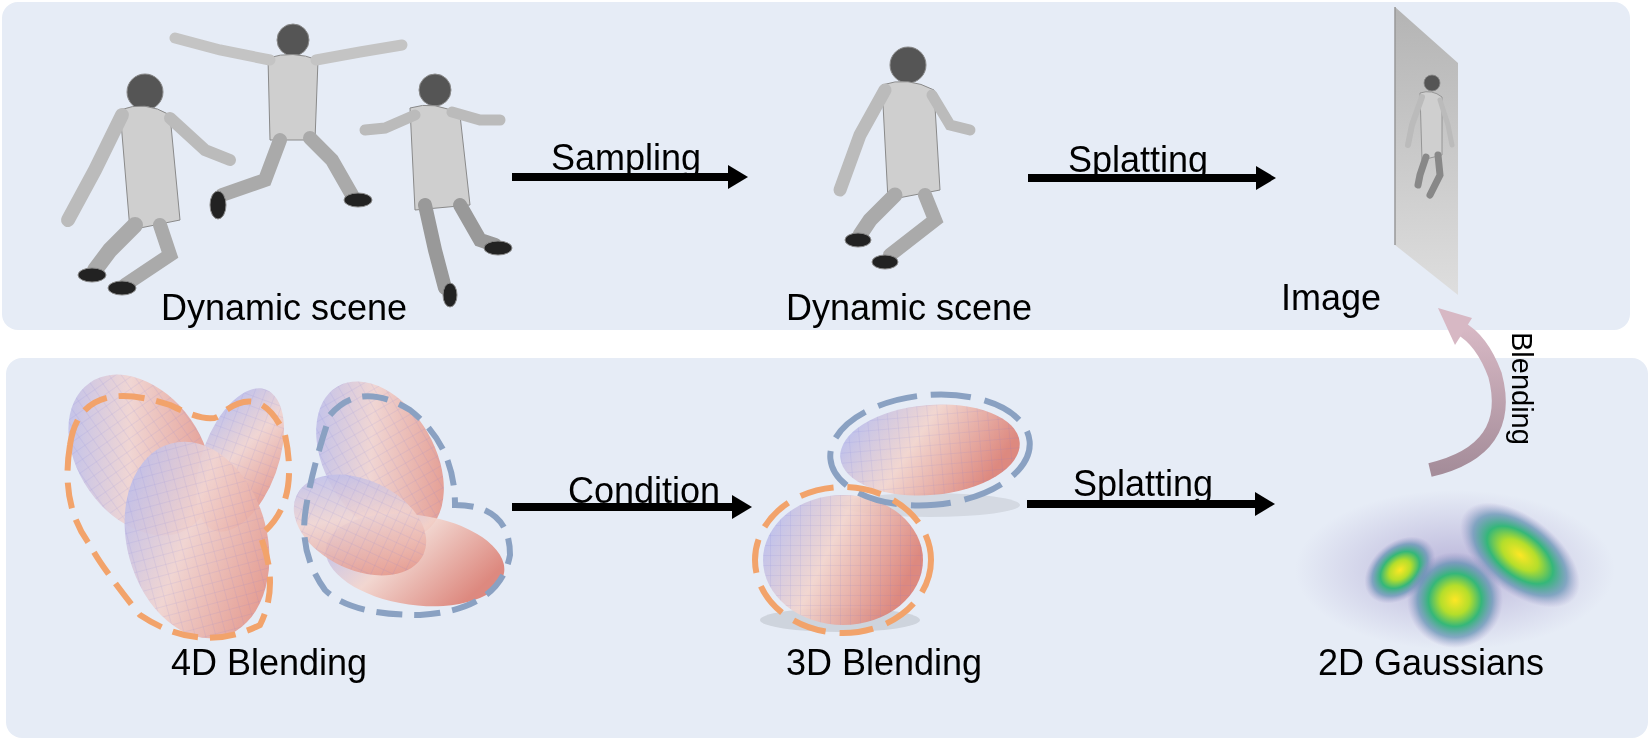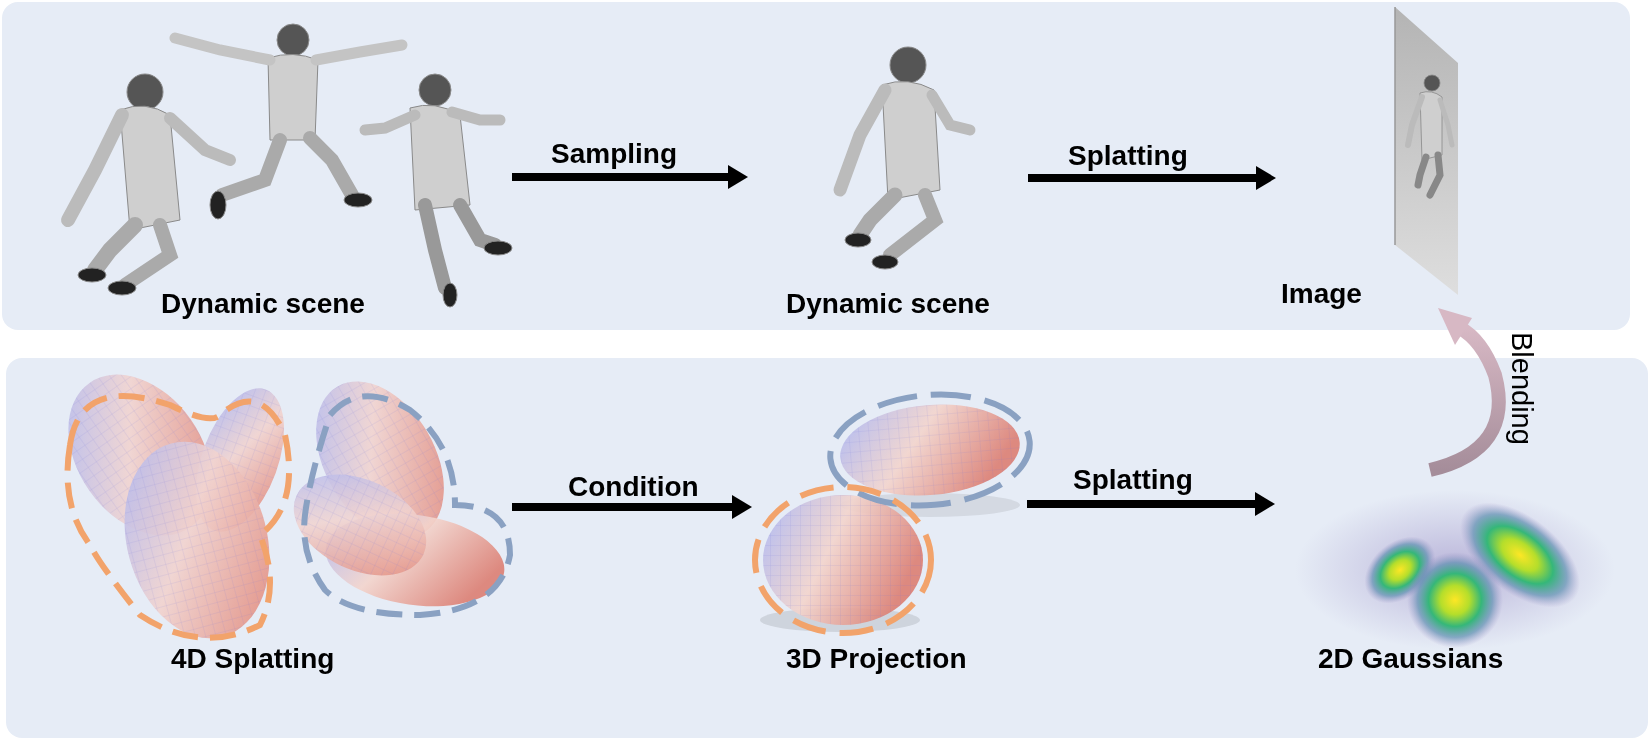--- a/index.html
+++ b/index.html
@@ -1,21 +1,21 @@
 <!DOCTYPE html>
 <html><head>
 <meta charset="utf-8">
 <style>
   html, body { margin:0; padding:0; background:#ffffff; }
   body { width:1651px; height:742px; position:relative; overflow:hidden;
          font-family:"Liberation Sans", sans-serif; color:#000; }
   .panel { position:absolute; background:#e6ecf6; border-radius:16px; }
   #panel-top { left:2px; top:2px; width:1628px; height:328px; }
   #panel-bottom { left:6px; top:358px; width:1642px; height:380px; }
-  .label { position:absolute; font-size:28px; white-space:nowrap; line-height:1;font-weight:bold; }
+  .label { position:absolute; font-size:36px; white-space:nowrap; line-height:1; }
   .arrow { position:absolute; height:8px; background:#000; }
   .arrow::after { content:""; position:absolute; right:-18px; top:-8px;
                   border-left:20px solid #000; border-top:12px solid transparent;
                   border-bottom:12px solid transparent; }
   svg.fig { position:absolute; overflow:visible; }
   #blend-label { position:absolute; left:1504px; top:332px; font-size:29px;
                  transform-origin:left top; transform:rotate(90deg) translate(0,-34px); white-space:nowrap; }
 </style>
 </head>
 <body>
@@ -143,38 +143,38 @@
   <path d="M10 60 Q20 -10 110 20 Q150 40 160 30 Q200 -5 225 50 Q240 120 200 150 Q220 200 200 240 Q140 270 80 230 Q40 180 30 160 Q0 120 10 60 Z" fill="none" stroke="#f2a36b" stroke-width="6" stroke-dasharray="26 12"></path>
   <g>
     <ellipse cx="320" cy="75" rx="55" ry="85" transform="rotate(-30 320 75)" fill="url(#ellGrad)" opacity="0.9"></ellipse>
     <ellipse cx="320" cy="75" rx="55" ry="85" transform="rotate(-30 320 75)" fill="url(#mesh)"></ellipse>
     <ellipse cx="355" cy="175" rx="90" ry="45" transform="rotate(8 355 175)" fill="url(#ellGrad2)" opacity="0.9"></ellipse>
     <ellipse cx="300" cy="140" rx="70" ry="45" transform="rotate(25 300 140)" fill="url(#ellGrad)" opacity="0.85"></ellipse>
     <ellipse cx="300" cy="140" rx="70" ry="45" transform="rotate(25 300 140)" fill="url(#mesh)"></ellipse>
   </g>
   <path d="M270 30 Q300 -5 350 25 Q395 60 395 120 Q450 120 450 170 Q440 225 360 230 Q290 230 265 205 Q240 170 245 130 Q250 90 270 30 Z" fill="none" stroke="#8aa1c2" stroke-width="6" stroke-dasharray="26 12"></path>
 </svg>
-<div class="label" style="left:171px;top:645px">4D Splatting</div>
+<div class="label" style="left:171px;top:645px">4D Blending</div>
 
 <div class="label" style="left:568px;top:473px">Condition</div>
 <div class="arrow" style="left:512px;top:503px;width:222px"></div>
 
 <svg class="fig" style="left:750px;top:385px" width="300" height="260">
   <ellipse cx="180" cy="120" rx="90" ry="12" fill="#000" opacity="0.08"></ellipse>
   <ellipse cx="90" cy="235" rx="80" ry="12" fill="#000" opacity="0.1"></ellipse>
   <g>
     <ellipse cx="180" cy="65" rx="90" ry="45" transform="rotate(-5 180 65)" fill="url(#ellGrad2)" opacity="0.9"></ellipse>
     <ellipse cx="180" cy="65" rx="90" ry="45" transform="rotate(-5 180 65)" fill="url(#mesh)"></ellipse>
     <ellipse cx="93" cy="175" rx="80" ry="65" fill="url(#ellGrad2)" opacity="0.9"></ellipse>
     <ellipse cx="93" cy="175" rx="80" ry="65" fill="url(#mesh)"></ellipse>
   </g>
   <ellipse cx="180" cy="65" rx="100" ry="55" transform="rotate(-5 180 65)" fill="none" stroke="#8aa1c2" stroke-width="6" stroke-dasharray="40 14"></ellipse>
   <ellipse cx="93" cy="175" rx="88" ry="73" fill="none" stroke="#f2a36b" stroke-width="6" stroke-dasharray="34 14"></ellipse>
 </svg>
-<div class="label" style="left:786px;top:645px">3D Projection</div>
+<div class="label" style="left:786px;top:645px">3D Blending</div>
 
 <div class="label" style="left:1073px;top:466px">Splatting</div>
 <div class="arrow" style="left:1027px;top:500px;width:230px"></div>
 
 <svg class="fig" style="left:1280px;top:470px" width="371" height="180">
   <ellipse cx="175" cy="100" rx="160" ry="80" fill="url(#haze)"></ellipse>
   <ellipse cx="120" cy="100" rx="40" ry="28" transform="rotate(-40 120 100)" fill="url(#g2d)"></ellipse>
   <ellipse cx="175" cy="130" rx="48" ry="48" fill="url(#g2d)"></ellipse>
   <ellipse cx="240" cy="85" rx="70" ry="38" transform="rotate(38 240 85)" fill="url(#g2d)"></ellipse>
 </svg>

